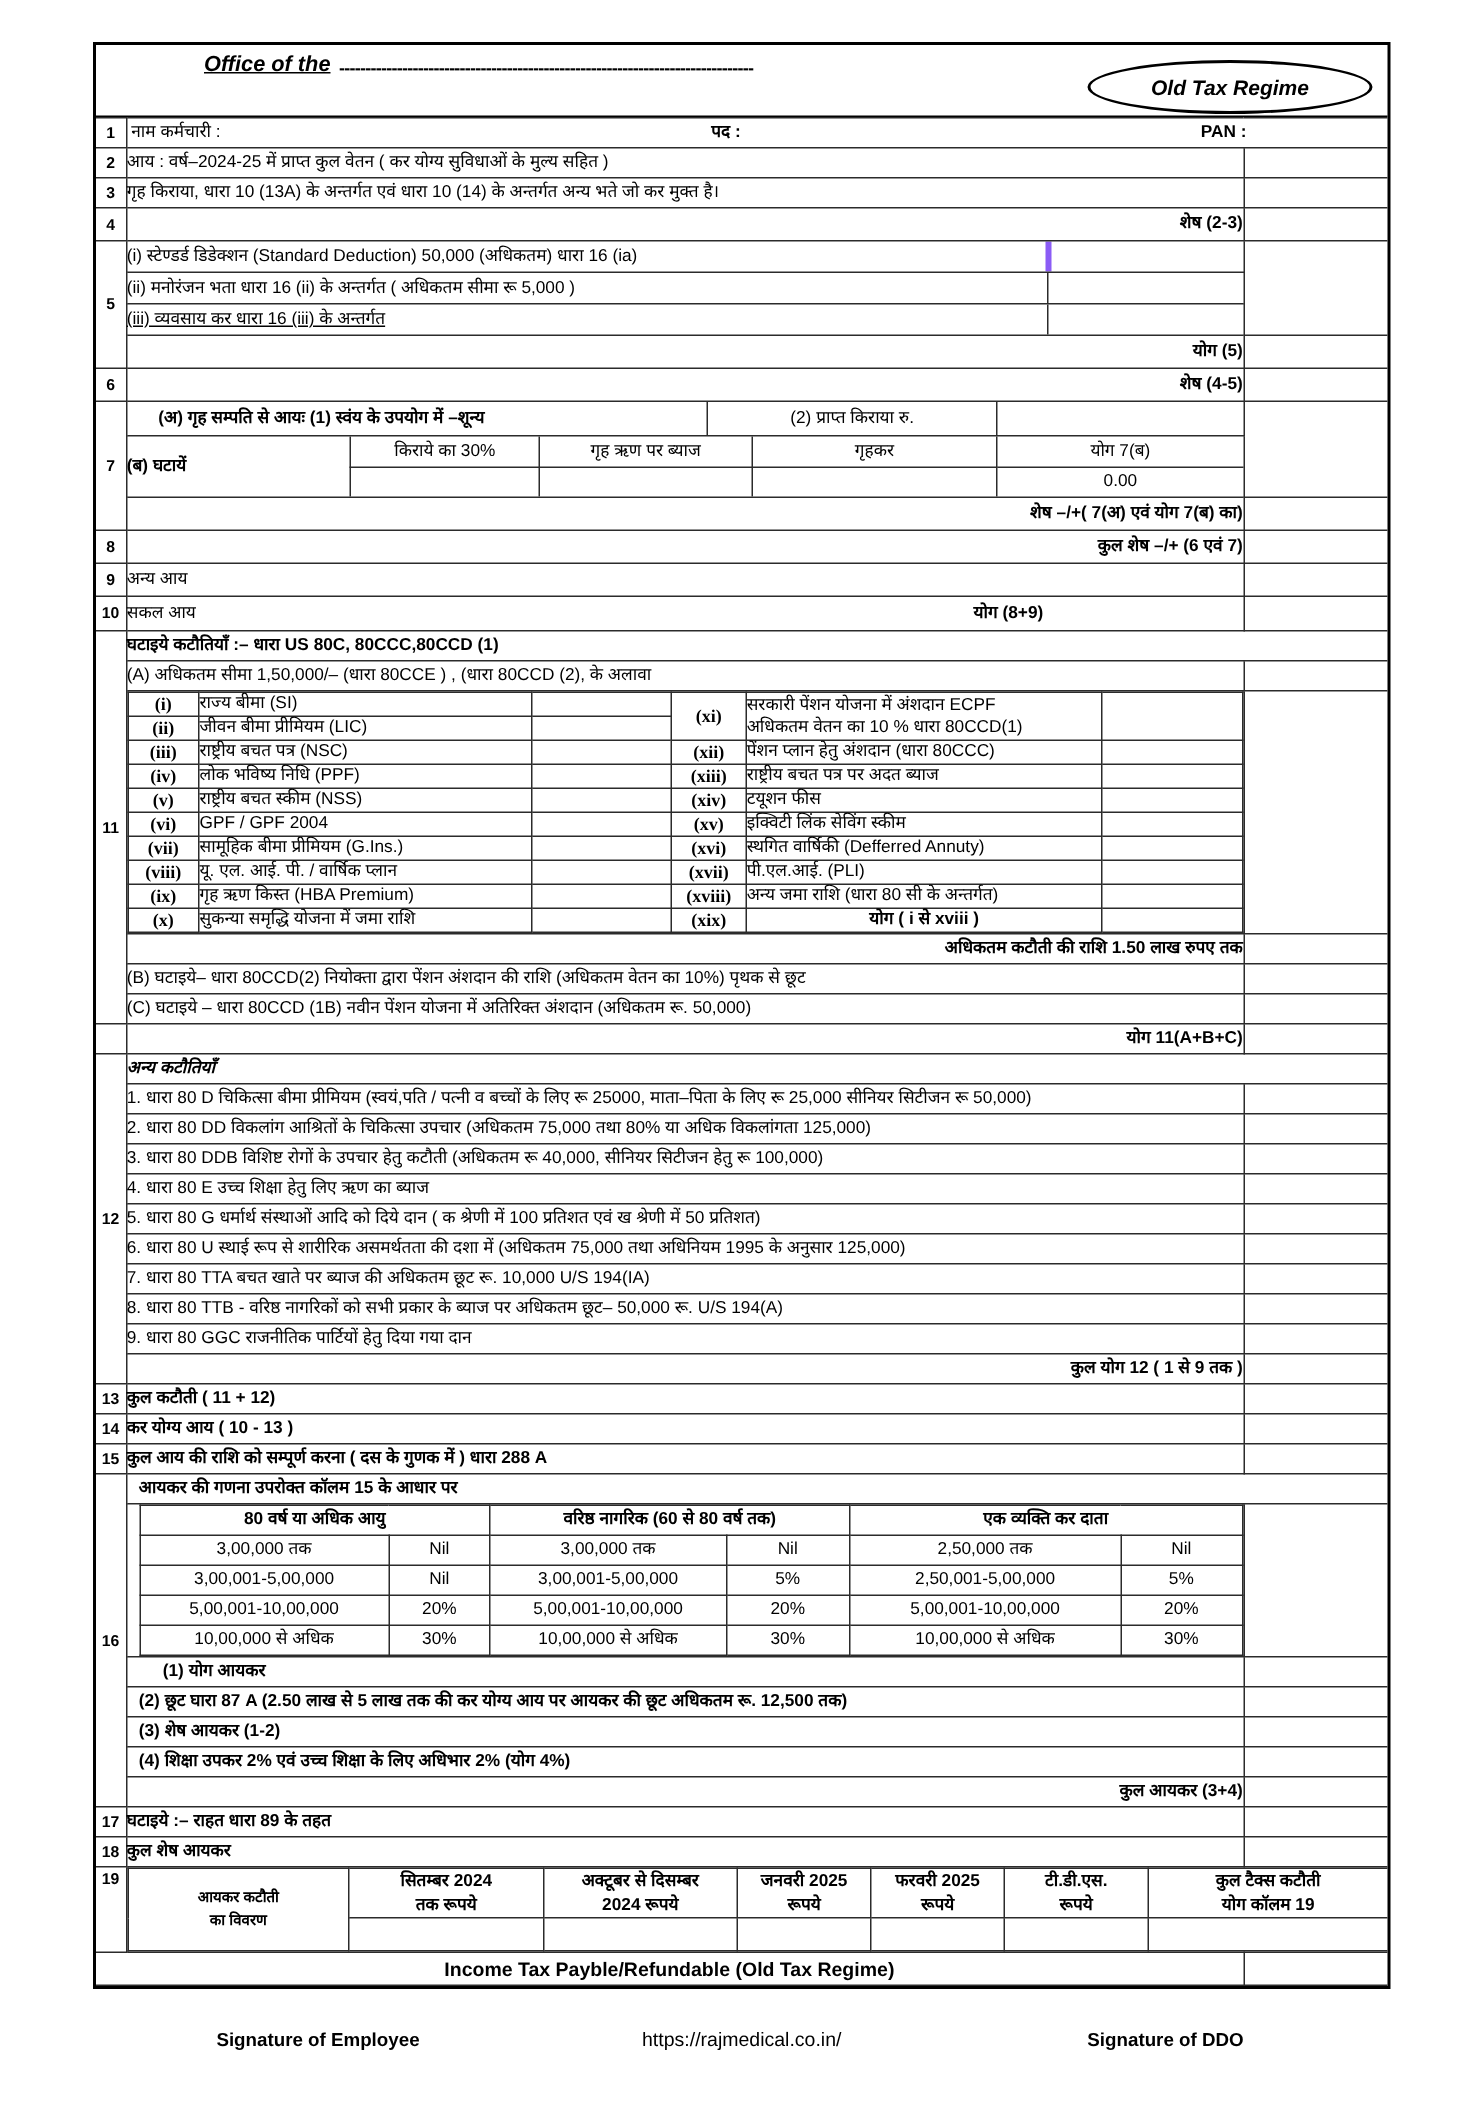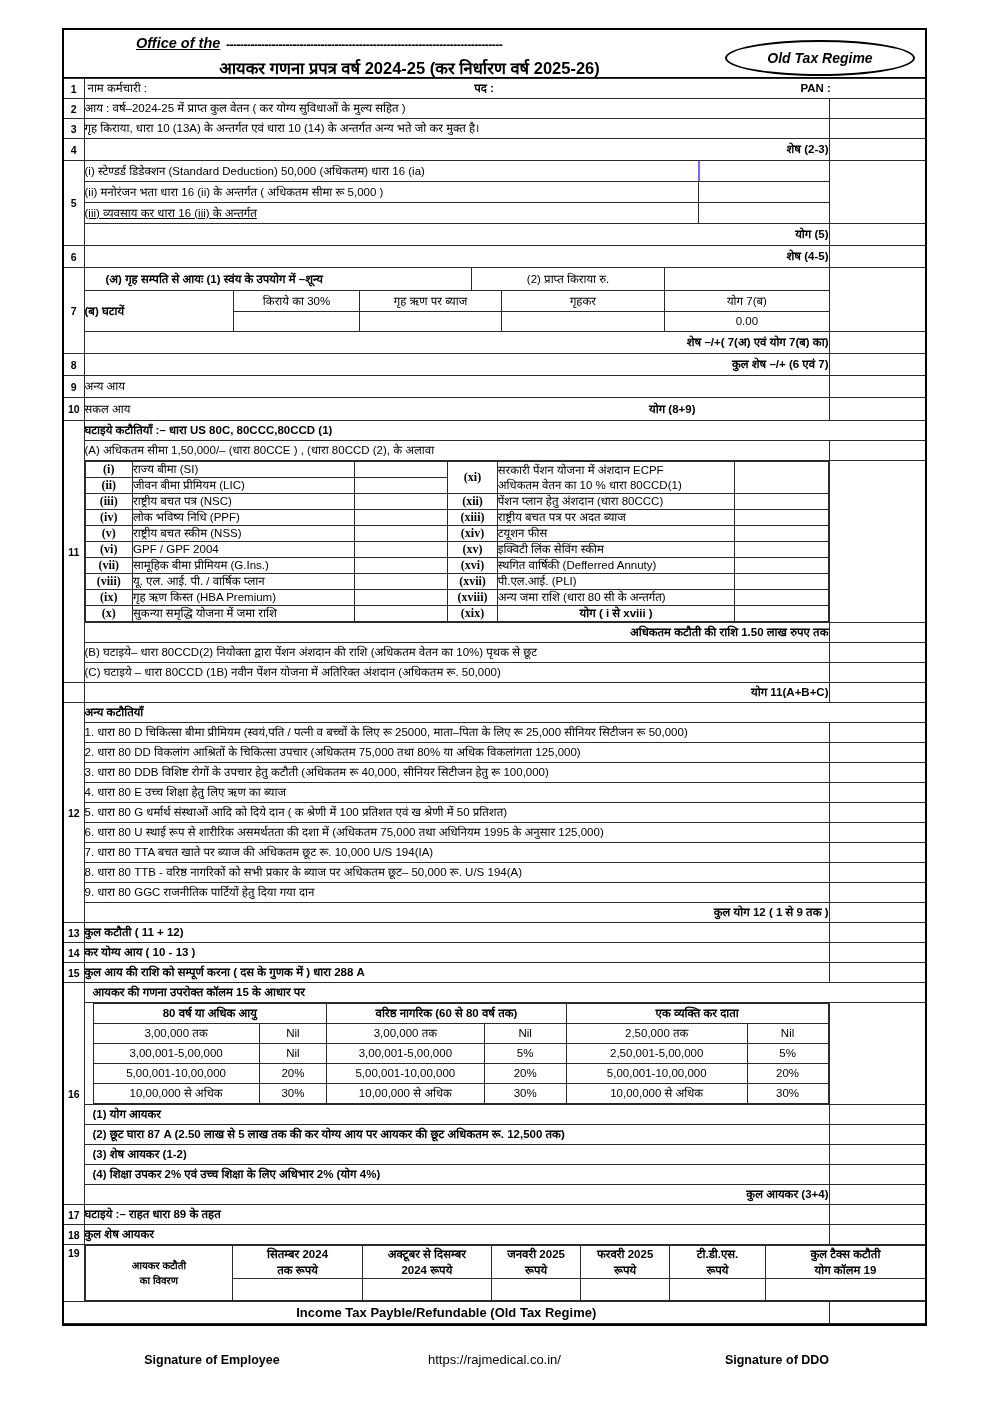--- a/index.html
+++ b/index.html
@@ -85,21 +85,20 @@
 </head>
 <body>
 
 <div class="page">
 
   <div class="form-outer">
 
     <div class="hdr">
       <div class="office-line">Office of the</div>
       <div class="dashes">-------------------------------------------------------------------------------</div>
-      <div class="title-main">आयकर गणना प्रपत्र वर्ष 2024-25 (कर निर्धारण वर्ष 2025-26)</div>
       <div class="oval">Old Tax Regime</div>
     </div>
 
     <table class="grid">
       <colgroup>
         <col style="width:20px">
           <col>
           <col style="width:96px">
       </colgroup>
 
@@ -136,21 +135,21 @@
         <td class="lbl r h row22">शेष (2-3)</td>
         <td class="val nb-r"></td>
       </tr>
 
       <tr>
         <td class="nc nb-l" rowspan="4">5</td>
         <td class="nest">
           <table class="inner">
                 <tbody>
                   <tr>
-            <td class="lbl row20" style="border:none;border-right:2px solid #8b5cf6;">(i) स्टेण्डर्ड डिडेक्शन (Standard Deduction) 50,000 (अधिकतम) धारा 16 (ia)</td>
+            <td class="lbl row20" style="border:none;border-right:4px solid #8b5cf6;">(i) स्टेण्डर्ड डिडेक्शन (Standard Deduction) 50,000 (अधिकतम) धारा 16 (ia)</td>
             <td style="border:none; width:130px;"></td>
           </tr>
                 </tbody>
               </table>
         </td>
         <td class="val nb-r" rowspan="3"></td>
       </tr>
       <tr>
         <td class="nest">
           <table class="inner">
@@ -383,21 +382,21 @@
       </tr>
 
       <tr>
         <td class="nc nb-l"></td>
         <td class="lbl r h row20">योग 11(A+B+C)</td>
         <td class="val nb-r"></td>
       </tr>
 
       <tr>
         <td class="nc nb-l" rowspan="11">12</td>
-        <td class="lbl h row20" colspan="2" style="border-right:none;">अन्य कटौतियाँ</td>
+        <td class="lbl h row20" colspan="2" style="border-right:none;font-style:italic;">अन्य कटौतियाँ</td>
       </tr>
       <tr>
             <td class="lbl row20">1. धारा 80 D चिकित्सा बीमा प्रीमियम (स्वयं,पति / पत्नी व बच्चों के लिए रू 25000, माता–पिता के लिए रू 25,000 सीनियर सिटीजन रू 50,000)</td>
             <td class="val nb-r"></td>
           </tr>
       <tr>
             <td class="lbl row20">2. धारा 80 DD विकलांग आश्रितों के चिकित्सा उपचार (अधिकतम 75,000 तथा 80% या अधिक विकलांगता 125,000)</td>
             <td class="val nb-r"></td>
           </tr>
       <tr>
@@ -503,21 +502,21 @@
               <td class="lbl c row20">30%</td>
               <td class="lbl c row20">10,00,000 से अधिक</td>
               <td class="lbl c row20">30%</td>
             </tr>
           </tbody>
               </table>
         </td>
         <td class="val nb-r"></td>
       </tr>
       <tr>
-        <td class="lbl h row20" style="padding-left:8px;">(1) योग आयकर</td>
+        <td class="lbl h row20" style="padding-left:24px;">(1) योग आयकर</td>
         <td class="val nb-r"></td>
       </tr>
       <tr>
         <td class="lbl h row20" style="padding-left:8px;">(2) छूट घारा 87 A (2.50 लाख से 5 लाख तक की कर योग्य आय पर आयकर की छूट अधिकतम रू. 12,500 तक)</td>
         <td class="val nb-r"></td>
       </tr>
       <tr>
         <td class="lbl h row20" style="padding-left:8px;">(3) शेष आयकर (1-2)</td>
         <td class="val nb-r"></td>
       </tr>

